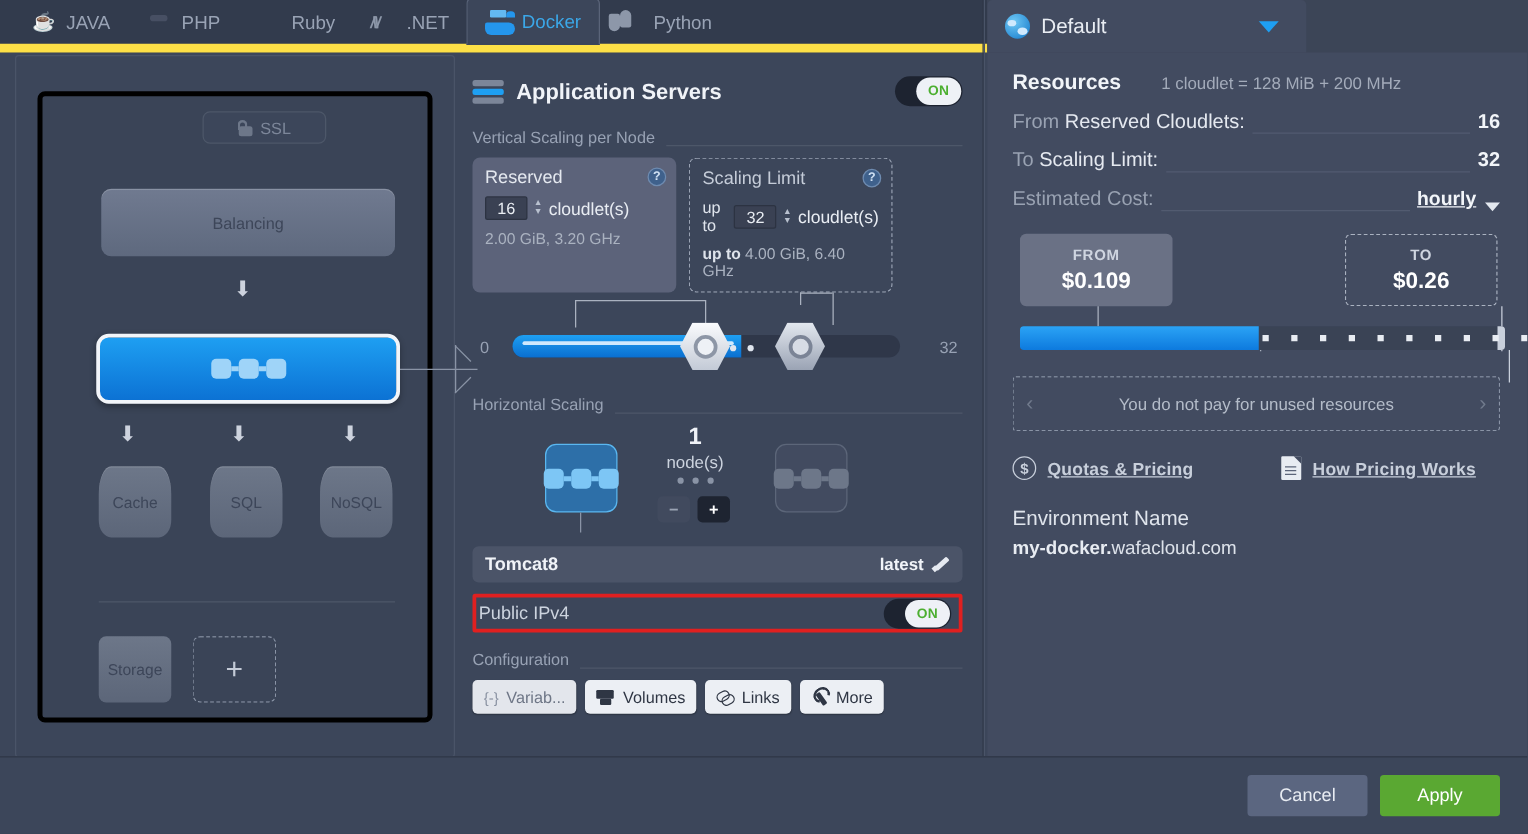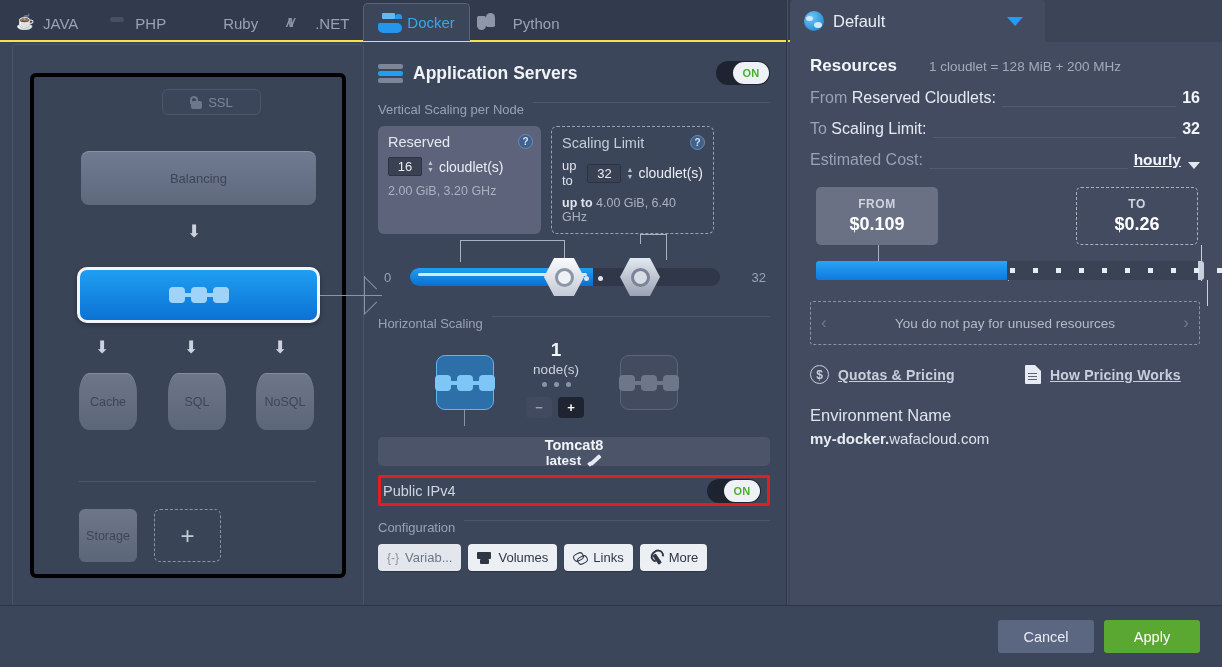--- a/index.html
+++ b/index.html
@@ -9,22 +9,22 @@
     font-family:"Liberation Sans", sans-serif;
     color:#d8dde6;
     -webkit-font-smoothing:antialiased;
   }
   .app { position:relative; width:1222px; height:667px; background:#3c465a; }
 
   
   .tabbar {
     position:absolute; left:0; top:0; width:790px; height:42px;
     background:#323b4d;
-    border-bottom:2px solid #fde047;
-    display:flex; align-items:flex-end; padding-left:0;
+    border-bottom:7px solid #fde047;
+    display:flex; align-items:flex-end; padding-left:10px;
   }
   .tab {
     height:36px; display:flex; align-items:center; gap:7px;
     padding:0 14px; font-size:15px; color:#99a3b5;
     border-radius:5px 5px 0 0; position:relative; top:1px;
   }
   .tab.active {
     background:#3c465a; color:#3ba7e8;
     border:1px solid #5a6479; border-bottom:1px solid #3c465a;
     height:38px;
@@ -146,21 +146,21 @@
     width:54px; height:24px; border-radius:12px; background:#1d2330;
     position:relative; cursor:pointer; flex:0 0 auto;
   }
   .toggle .knob {
     position:absolute; right:1px; top:1px; width:36px; height:22px;
     border-radius:11px; background:#eef1f6;
     display:flex; align-items:center; justify-content:center;
     font-size:11px; font-weight:bold; color:#4caf30; letter-spacing:.3px;
   }
 
-  .sec-label { display:flex; align-items:flex-start; gap:9px; color:#98a2b4; font-size:13px; margin-top:14px;}
+  .sec-label { display:flex; align-items:flex-end; gap:9px; color:#98a2b4; font-size:13px; margin-top:14px;}
   .sec-label .ln { flex:1; height:1px; background:#4d5769; }
 
   .vs-row { display:flex; gap:10px; margin-top:9px; }
   .vs-card { width:163px; border-radius:6px; padding:8px 10px 9px 10px; position:relative; }
   .vs-card.reserved { background:#5c637a; }
   .vs-card.limit { border:1px dashed #9aa3b4; }
   .vs-card h4 { font-size:14.5px; font-weight:normal; color:#e4e8ef; margin-bottom:7px; }
   .vs-card.limit h4 { color:#c5ccd8; }
   .qmark {
     position:absolute; right:8px; top:8px; width:15px; height:15px; border-radius:50%;
@@ -223,21 +223,21 @@
   .hs-count .dots i { width:5px;height:5px;border-radius:50%;background:#8a94a6;display:block;}
   .hs-btns { position:absolute; left:148px; top:58px; display:flex; gap:6px; }
   .hs-btn { width:26px;height:21px;border-radius:4px; display:flex;align-items:center;justify-content:center; font-size:13px; font-weight:bold;}
   .hs-btn.minus { background:#414a5e; color:#9aa3b4; }
   .hs-btn.plus { background:#1e2431; color:#ffffff; }
   .hs-stem { position:absolute; left:86px; top:71px; width:1px; height:16px; background:#8a94a6; }
 
   .tomcat-bar {
     height:29px; background:#4b5468; border-radius:5px;
     display:flex; align-items:center; justify-content:space-between;
-    padding:0 10px; margin-top:2px;flex-direction:column;
+    padding:0 10px; margin-top:2px;
   }
   .tomcat-bar .nm { font-size:14.5px; font-weight:bold; color:#f0f3f8; }
   .tomcat-bar .rt { display:flex; align-items:center; gap:8px; font-size:13.5px; font-weight:bold; color:#f0f3f8;}
   .pencil { display:inline-block; width:13px; height:13px; position:relative; }
   .pencil::before{content:"";position:absolute;left:0;top:4px;width:13px;height:4px;background:#e6eaf1;transform:rotate(-42deg);border-radius:1px;}
   .pencil::after{content:"";position:absolute;left:-1px;top:8px;width:4px;height:4px;background:#e6eaf1;transform:rotate(-42deg);}
 
   .ipv4-row {
     margin-top:9px; height:31px; border:3px solid #e02020; border-radius:2px;
     display:flex; align-items:center; justify-content:space-between;

